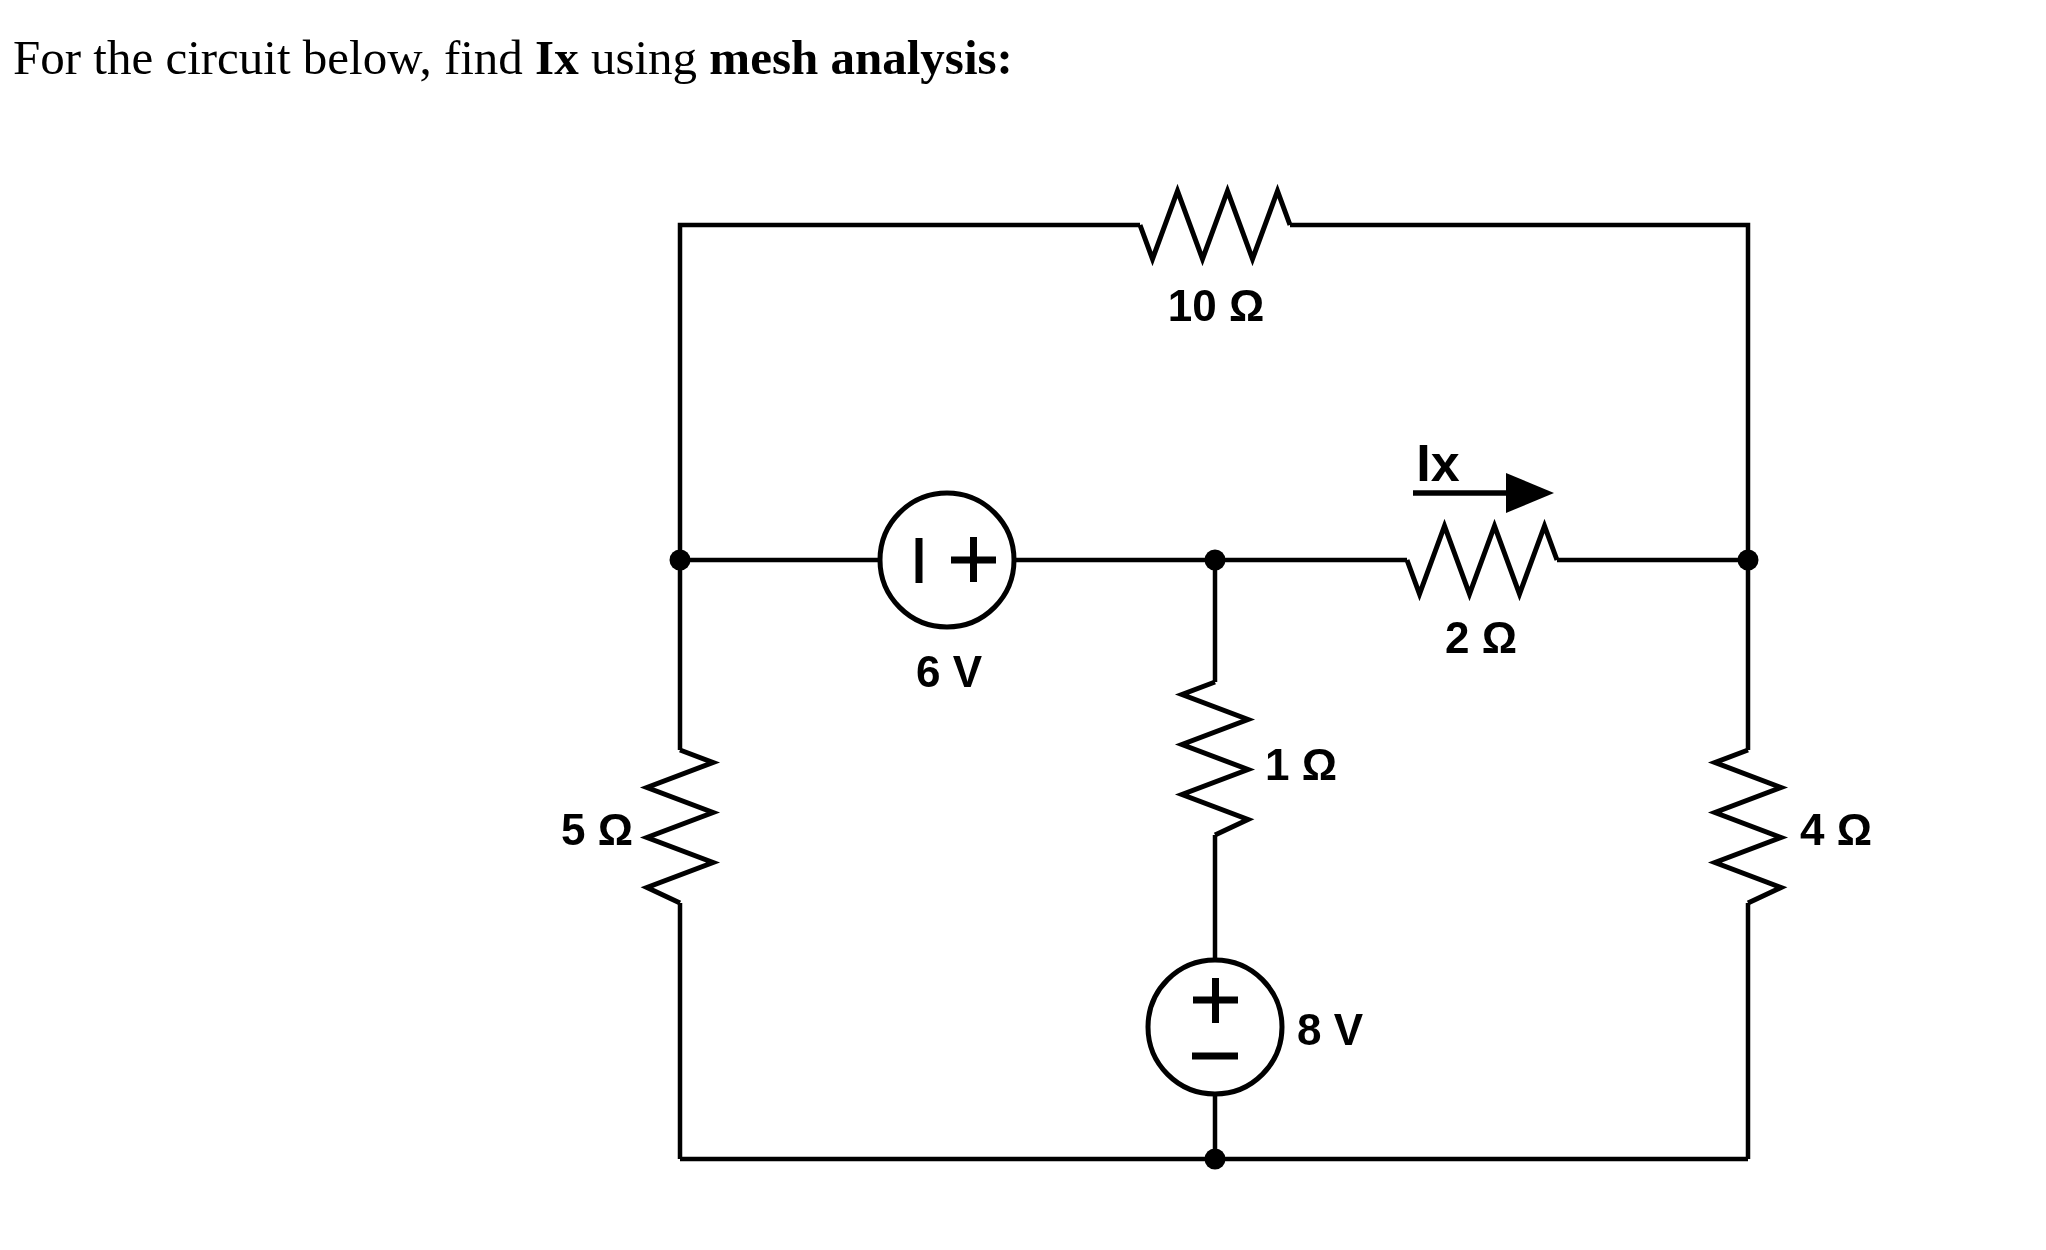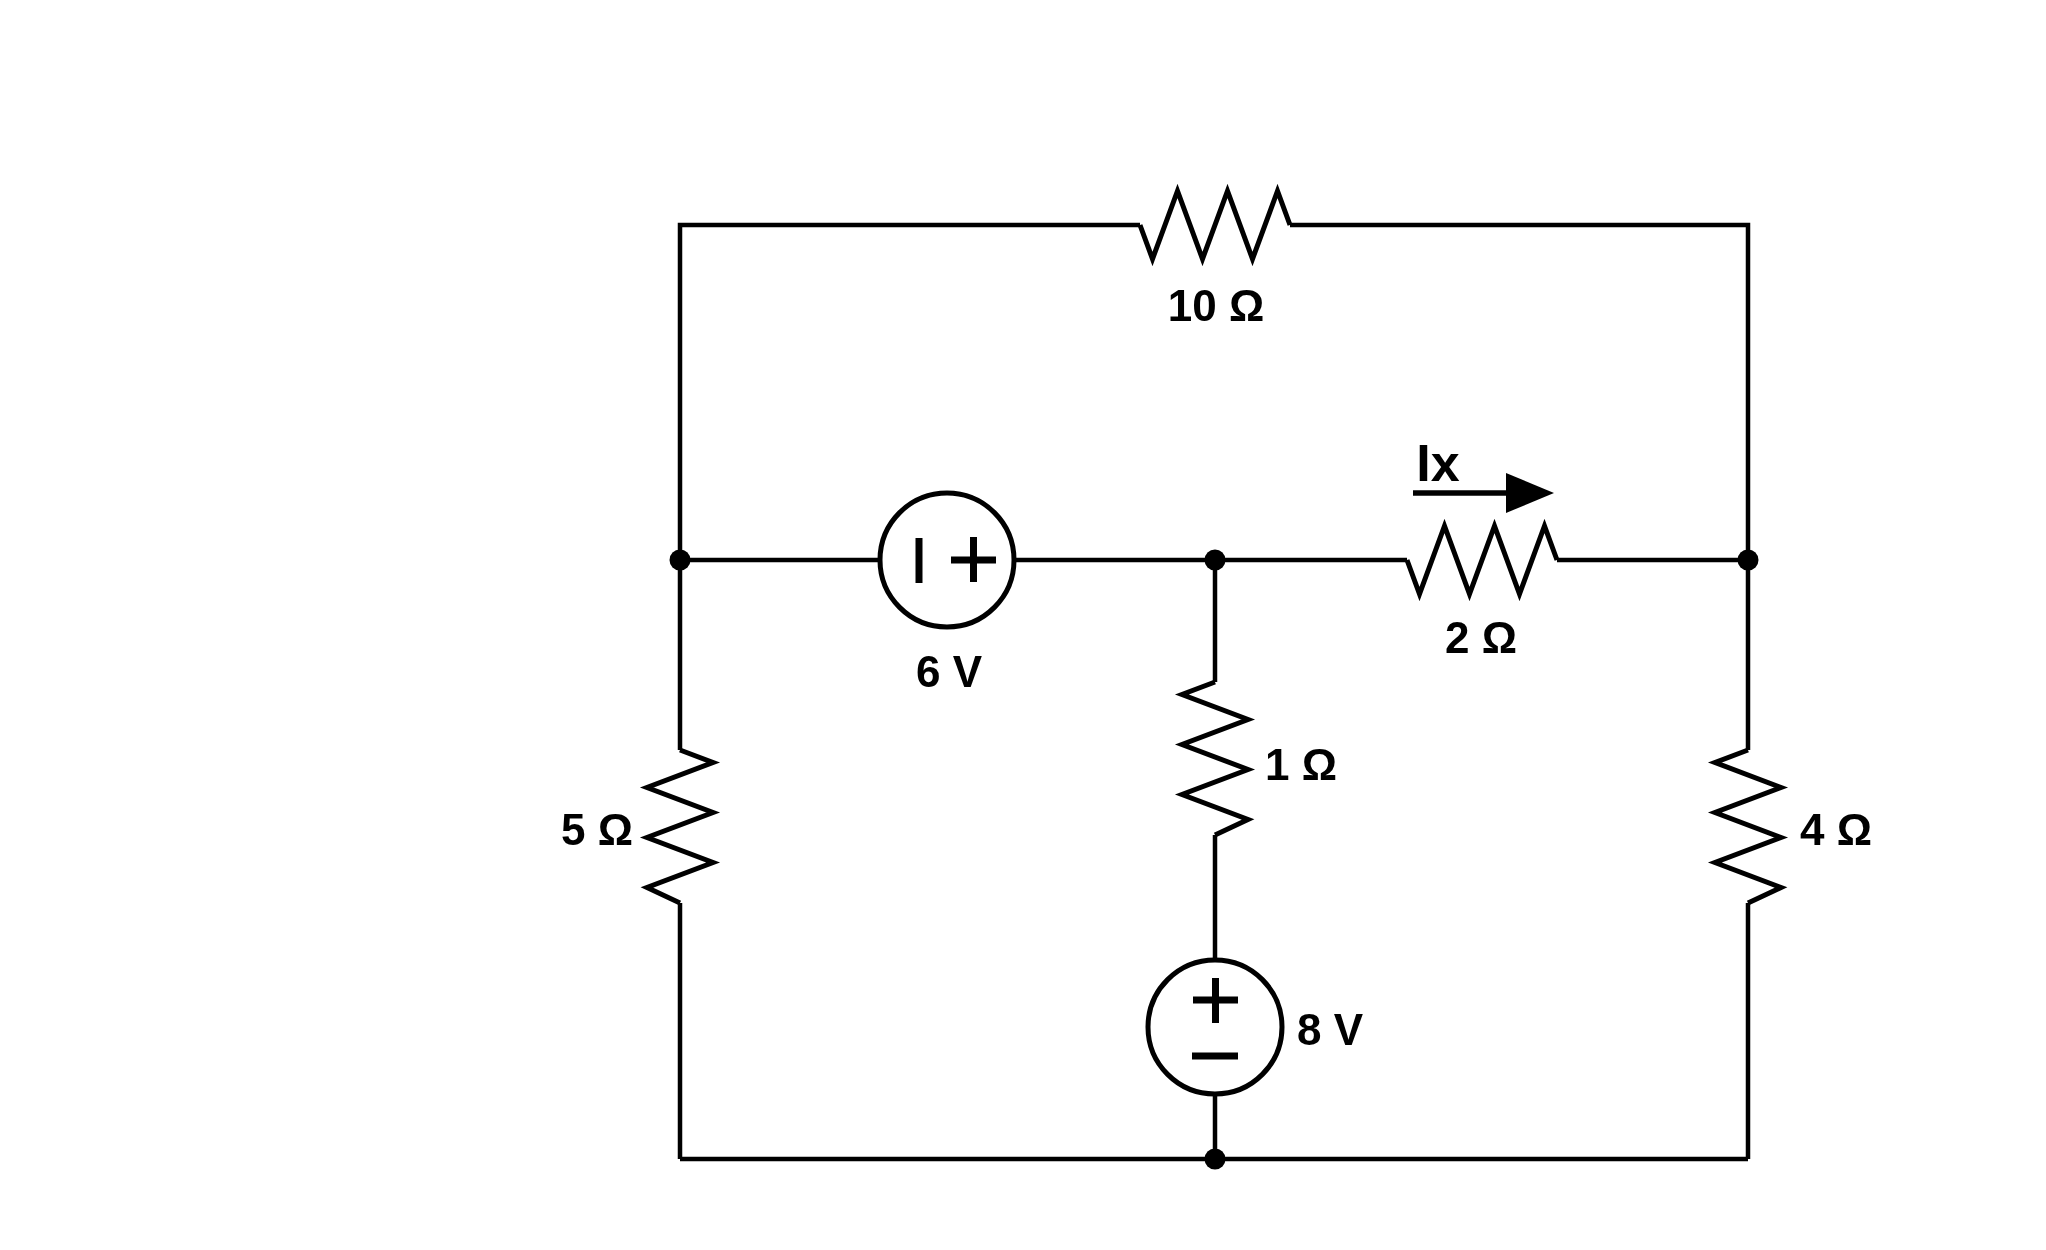--- a/index.html
+++ b/index.html
@@ -71,20 +71,21 @@
     fill: #000000;
   }
   .arrow-shaft { stroke: #000000; stroke-width: 5.5; fill: none; }
   .arrow-head { fill: #000000; stroke: none; }
 </style>
 </head>
 <body>
 
 <div class="page">
 
+  <div class="title"><span>For the circuit below, find </span><b>Ix</b><span> using </span><b>mesh analysis:</b></div>
 
   <svg class="circuit-svg" viewBox="0 0 2046 1250">
 
     <g>
 
       <polyline class="wire" points="680,560 680,225 1140,225"></polyline>
       <polyline class="wire" points="1290,225 1748,225 1748,560"></polyline>
 
       <line class="wire" x1="680" y1="560" x2="680" y2="750"></line>
       <line class="wire" x1="680" y1="903" x2="680" y2="1159"></line>

